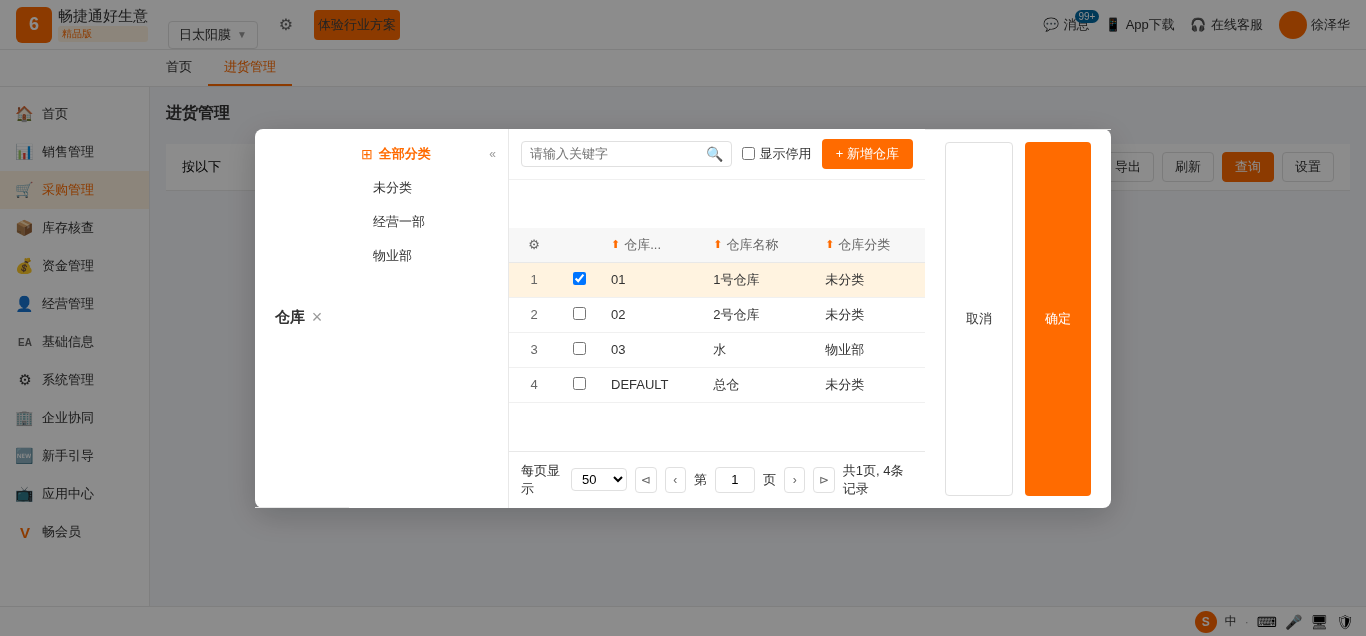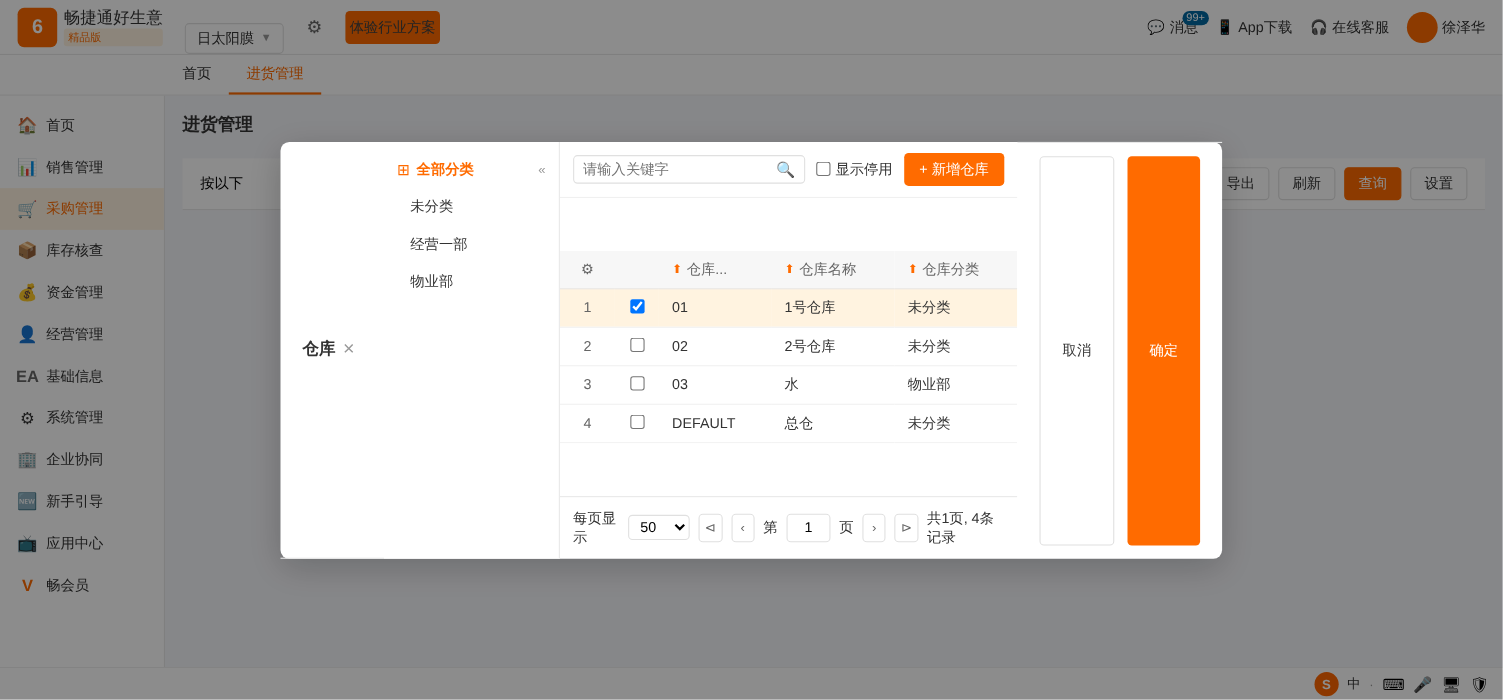--- a/index.html
+++ b/index.html
@@ -525,21 +525,21 @@
     </div>
     <div class="sidebar-item">
       <span class="sidebar-icon">💰</span>
       <span>资金管理</span>
     </div>
     <div class="sidebar-item">
       <span class="sidebar-icon">👤</span>
       <span>经营管理</span>
     </div>
     <div class="sidebar-item">
-      <span class="sidebar-icon" style="font-size:15px;font-weight:bold;color:#666;">EA</span>
+      <span class="sidebar-icon" style="font-size:10px;font-weight:bold;color:#666;">EA</span>
       <span>基础信息</span>
     </div>
     <div class="sidebar-item">
       <span class="sidebar-icon">⚙</span>
       <span>系统管理</span>
     </div>
     <div class="sidebar-item">
       <span class="sidebar-icon">🏢</span>
       <span>企业协同</span>
     </div>

